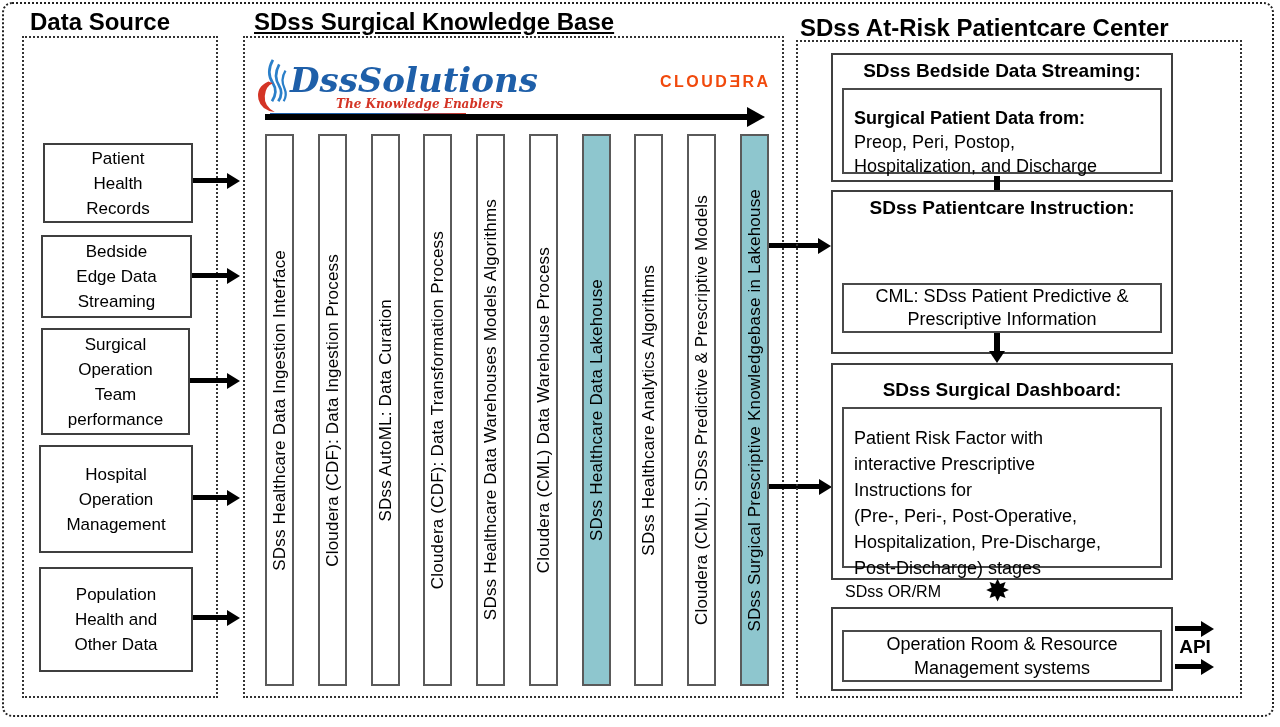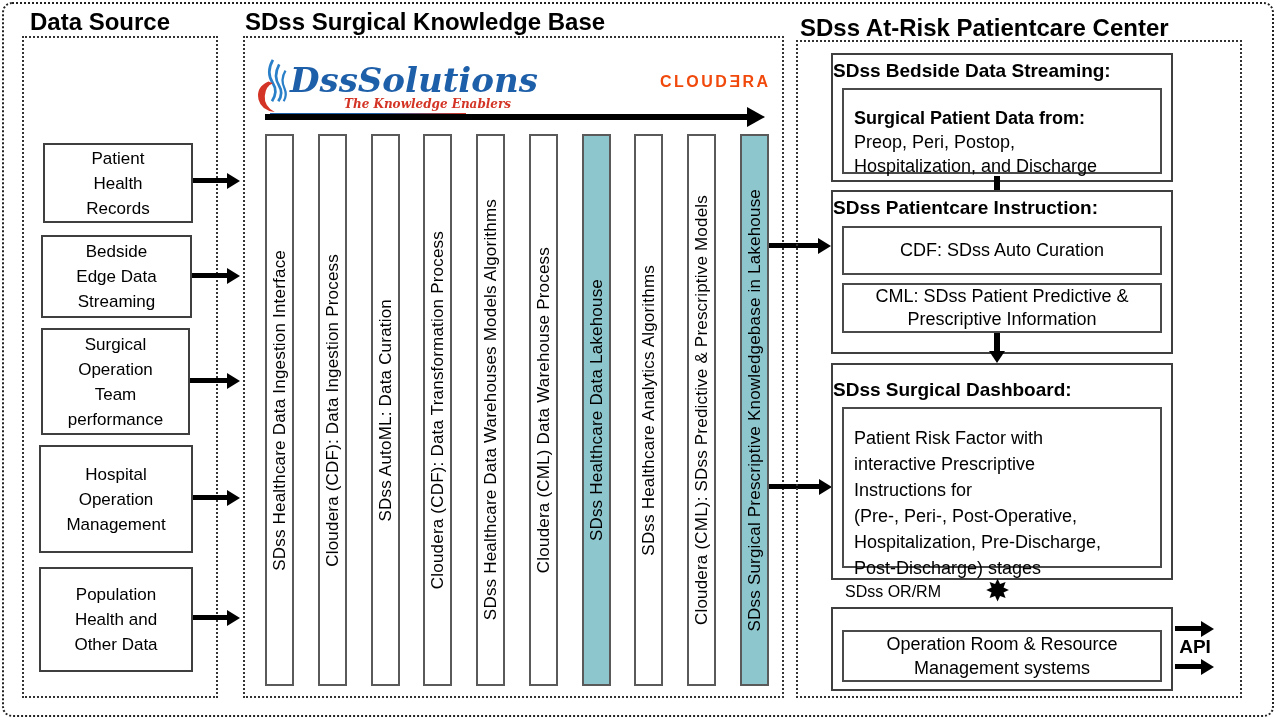--- a/index.html
+++ b/index.html
@@ -16,21 +16,21 @@
   .ar.big::after{border-left:18px solid #000;border-top:10px solid transparent;border-bottom:10px solid transparent;}
   
   .ad{position:absolute;width:6px;background:#000;}
   .ad::after{content:"";position:absolute;top:100%;left:50%;transform:translateX(-50%);border-top:12px solid #000;border-left:8px solid transparent;border-right:8px solid transparent;}
   
   .bar{position:absolute;top:134px;width:29px;height:552px;border:2px solid #5a5a5a;box-sizing:border-box;background:#fff;display:flex;align-items:center;justify-content:center;}
   .bar span{writing-mode:vertical-rl;transform:rotate(180deg);font-size:17px;white-space:nowrap;letter-spacing:0.2px;}
   .bar.teal{background:#8ec6ce;}
   
   .rbox{position:absolute;border:2px solid #3f3f3f;box-sizing:border-box;background:#fff;}
-  .rbox .rtitle{text-align:left;font-weight:bold;font-size:19px;margin-top:5px;}
+  .rbox .rtitle{text-align:center;font-weight:bold;font-size:19px;margin-top:5px;}
   .inner{position:absolute;border:2px solid #4a4a4a;box-sizing:border-box;background:#fff;}
   .inner.center{display:flex;align-items:center;justify-content:center;text-align:center;font-size:18px;line-height:23px;white-space:pre-line;}
   .inner .lines{font-size:18px;line-height:24px;padding:16px 10px;white-space:pre-line;text-align:left;}
   .b{font-weight:bold;}
   
   .brand{position:absolute;left:290px;top:60px;font-family:"DejaVu Serif",serif;font-style:italic;font-size:34px;font-weight:bold;}
   .tagline{position:absolute;left:336px;top:97px;font-family:"DejaVu Serif",serif;font-style:italic;font-weight:bold;font-size:12px;}
   .underline{position:absolute;left:270px;top:113px;width:196px;height:2px;background:linear-gradient(to right,#1e5fa9 55%,#d43425);}
   .cloudera{position:absolute;left:660px;top:73px;font-size:16px;font-weight:bold;letter-spacing:2.5px;}
   .orrm{position:absolute;left:845px;top:583px;font-weight:normal;font-size:16px;white-space:nowrap;}
@@ -62,31 +62,31 @@
   <div class="box" style="left:39px;top:567px;width:154px;height:105px;">Population
 Health and
 Other Data</div>
 
   <div class="ar" style="left:193px;top:178px;width:34px;"></div>
   <div class="ar" style="left:192px;top:273px;width:35px;"></div>
   <div class="ar" style="left:190px;top:378px;width:37px;"></div>
   <div class="ar" style="left:193px;top:495px;width:34px;"></div>
   <div class="ar" style="left:193px;top:615px;width:34px;"></div>
 
-  <div class="ttl" style="left:245px;top:8px;">SDss Surgical Knowledge Base</div>
+  <div class="ttl" style="left:254px;top:8px;text-decoration:underline;">SDss Surgical Knowledge Base</div>
   <div class="dotted" style="left:243px;top:36px;width:541px;height:662px;"></div>
 
   <svg style="position:absolute;left:254px;top:57px;" width="36" height="58" viewBox="0 0 40 62">
     <path d="M21 2 Q13 16 21 28 Q27 37 20 48" fill="none" stroke="#2a7fc9" stroke-width="3"></path>
     <path d="M28 7 Q21 20 28 31 Q33 39 27 48" fill="none" stroke="#2a7fc9" stroke-width="3"></path>
     <path d="M35 14 Q29 24 34 34 Q37 41 33 48" fill="none" stroke="#2a7fc9" stroke-width="2.5"></path>
     <path d="M16 26 Q2 32 5 46 Q8 58 23 60 Q11 53 12 42 Q13 31 21 28 Z" fill="#d43425"></path>
   </svg>
   <div class="brand" style="color:#1e5fa9;">DssSolutions</div>
-  <div class="tagline" style="color:#d43425;margin-left:8px;">The Knowledge Enablers</div>
+  <div class="tagline" style="color:#d43425;">The Knowledge Enablers</div>
   <div class="underline"></div>
   <div class="cloudera" style="color:#f1490c;">CLOUDƎRA</div>
 
   <div class="ar big" style="left:265px;top:114px;width:482px;"></div>
 
   <div class="bar" style="left:265px;">
       <span>SDss Healthcare Data Ingestion Interface</span>
     </div>
   <div class="bar" style="left:318px;">
       <span>Cloudera (CDF): Data Ingestion Process</span>
@@ -127,21 +127,20 @@
     <div class="inner" style="left:9px;top:33px;width:320px;height:86px;">
       <div class="lines"><span class="b">Surgical Patient Data from:</span><br><span>Preop, Peri, Postop,
 Hospitalization, and Discharge</span></div>
     </div>
   </div>
 
   <div class="ad" style="left:994px;top:176px;height:16px;"></div>
 
   <div class="rbox" style="left:831px;top:190px;width:342px;height:164px;">
     <div class="rtitle">SDss Patientcare Instruction:</div>
-    <div class="inner center" style="left:9px;top:34px;width:320px;height:49px;">CDF: SDss Auto Curation</div>
     <div class="inner center" style="left:9px;top:91px;width:320px;height:50px;">CML: SDss Patient Predictive &amp;
 Prescriptive Information</div>
   </div>
 
   <div class="ad" style="left:994px;top:333px;height:18px;"></div>
 
   <div class="rbox" style="left:831px;top:363px;width:342px;height:217px;">
     <div class="rtitle" style="margin-top:14px;">SDss Surgical Dashboard:</div>
     <div class="inner" style="left:9px;top:42px;width:320px;height:161px;">
       <div class="lines" style="line-height:26px;">Patient Risk Factor with

